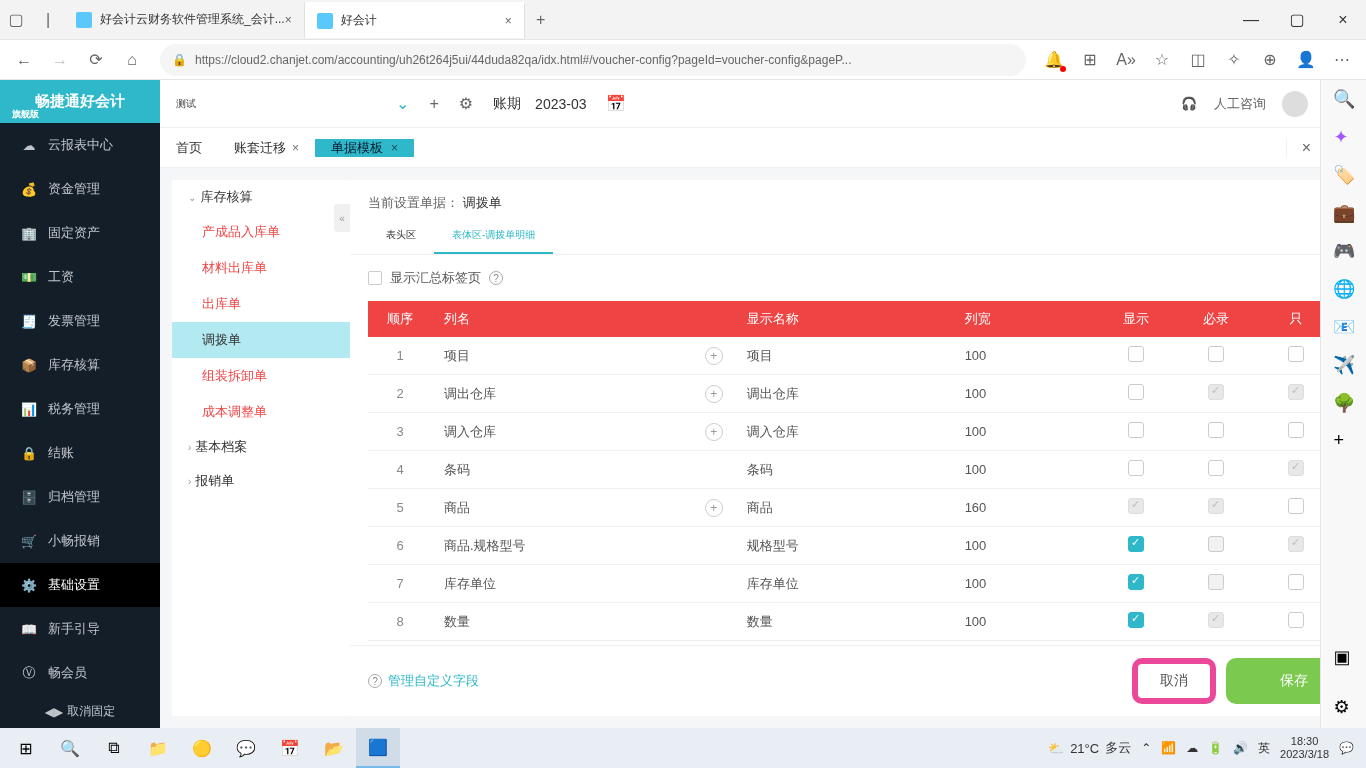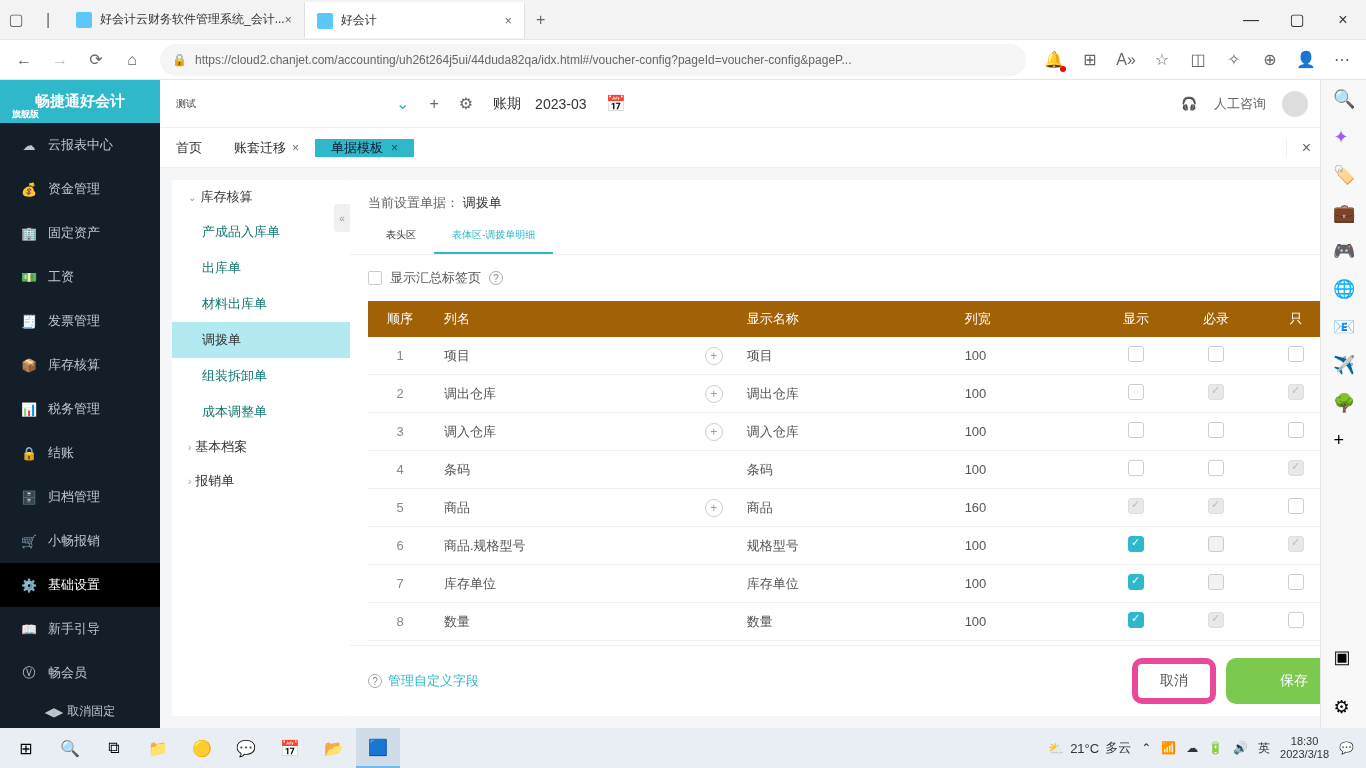--- a/index.html
+++ b/index.html
@@ -49,36 +49,36 @@
 .tab.active { background: #2eb8c9; color: #0f172a; gap: 8px; }
 .tab .x { color: inherit; opacity: 0.7; font-size: 12px; }
 .tabs-right { margin-left: auto; display: flex; }
 .tabs-right .tr-btn { width: 40px; border-left: 1px solid #eef0f2; display: flex; align-items: center; justify-content: center; color: #666; }
 
 .content { flex: 1; padding: 12px; display: flex; gap: 0; overflow: hidden; }
 .subnav { width: 178px; background: #fff; border-radius: 2px; position: relative; font-size: 13px; overflow-y: auto; }
 .subnav-collapse { position: absolute; right: 0; top: 24px; width: 16px; height: 28px; background: #f0f0f0; border-radius: 3px 0 0 3px; display: flex; align-items: center; justify-content: center; color: #999; font-size: 10px; }
 .subnav-header { padding: 8px 16px; display: flex; align-items: center; gap: 4px; color: #333; }
 .subnav-header .arrow { font-size: 10px; color: #999; }
-.subnav-leaf { padding: 9px 30px; color: #0f766e; }
+.subnav-leaf { padding: 9px 30px; color: #ef4444; }
 .subnav-leaf.active { background: #b3e9f0; color: #333; }
 
 .panel { flex: 1; background: #fff; border-radius: 2px; display: flex; flex-direction: column; overflow: hidden; }
 .panel-header { padding: 14px 18px 6px; font-size: 13px; color: #666; }
 .panel-header .val { color: #333; }
 .subtabs { display: flex; padding: 0 18px; border-bottom: 1px solid #eef0f2; }
 .subtab { padding: 10px 18px; font-size: 10px; color: #333; border-bottom: 2px solid transparent; }
 .subtab.active { color: #2eb8c9; border-bottom-color: #2eb8c9; }
 .panel-opts { padding: 14px 18px; display: flex; align-items: center; gap: 8px; font-size: 13px; color: #555; }
 .checkbox { width: 14px; height: 14px; border: 1px solid #ccc; border-radius: 2px; display: inline-block; }
 .help-icon { width: 14px; height: 14px; border: 1px solid #aaa; border-radius: 50%; display: inline-flex; align-items: center; justify-content: center; font-size: 10px; color: #888; }
 
 .table-wrap { flex: 1; padding: 0 18px; overflow: auto; position: relative; }
 table { width: 100%; border-collapse: collapse; font-size: 13px; }
-thead th { background: #a16207; color: #fff; text-align: left; padding: 9px 12px; font-weight: normal; }
+thead th { background: #ef4444; color: #fff; text-align: left; padding: 9px 12px; font-weight: normal; }
 thead th:first-child { text-align: center; width: 64px; }
 tbody td { padding: 9px 12px; border-bottom: 1px solid #f0f0f0; color: #555; }
 tbody td:first-child { text-align: center; color: #888; }
 .col-name-cell { display: flex; align-items: center; justify-content: space-between; }
 .add-btn { width: 18px; height: 18px; border: 1px solid #ccc; border-radius: 50%; display: flex; align-items: center; justify-content: center; color: #999; font-size: 12px; }
 .cb { width: 16px; height: 16px; border: 1px solid #ccc; border-radius: 3px; display: inline-block; }
 .cb.on { background: #2eb8c9; border-color: #2eb8c9; position: relative; }
 .cb.on::after { content: '✓'; color: #fff; font-size: 11px; position: absolute; left: 2px; top: -1px; }
 .cb.locked { background: #e8e8e8; border-color: #ddd; position: relative; }
 .cb.locked::after { content: '✓'; color: #bbb; font-size: 11px; position: absolute; left: 2px; top: -1px; }
@@ -253,22 +253,22 @@
 
     <div class="content">
       <div class="subnav">
         <div class="subnav-collapse">«</div>
         <div id="subnav-inner">
             <div class="subnav-header">
               <span class="arrow">⌄</span>
               <span>库存核算</span>
             </div>
             <div class="subnav-leaf">产成品入库单</div>
+            <div class="subnav-leaf">材料出库单</div>
             <div class="subnav-leaf">出库单</div>
-            <div class="subnav-leaf">材料出库单</div>
             <div class="subnav-leaf active">调拨单</div>
             <div class="subnav-leaf">组装拆卸单</div>
             <div class="subnav-leaf">成本调整单</div>
             <div class="subnav-header">
               <span class="arrow">›</span>
               <span>基本档案</span>
             </div>
             <div class="subnav-header">
               <span class="arrow">›</span>
               <span>报销单</span>

